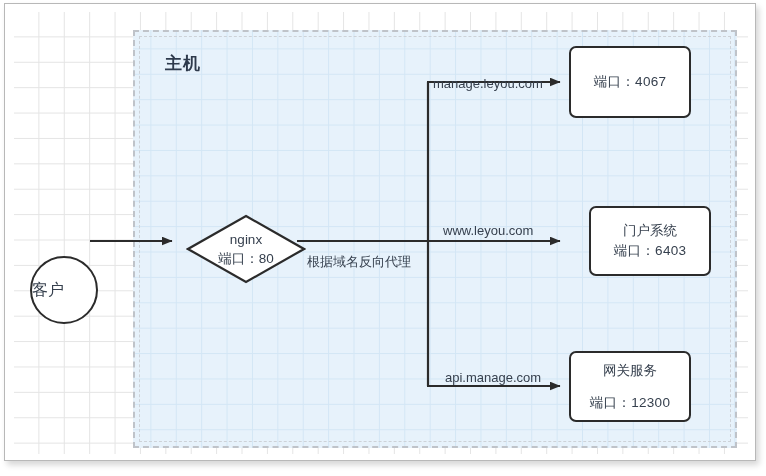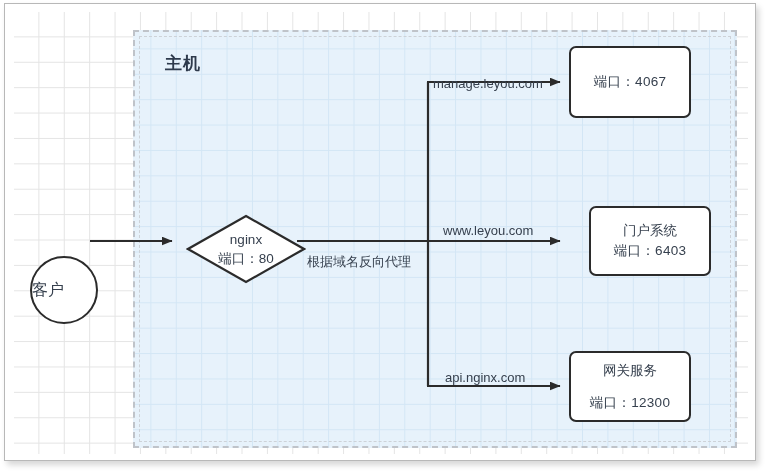--- a/index.html
+++ b/index.html
@@ -217,18 +217,18 @@
         <span class="ln2">端口：6403</span>
       </div>
 
       <div class="node-box" style="left:555px; top:339px; width:122px; height:71px;gap:12px;">
         <span>网关服务</span>
         <span class="ln2">端口：12300</span>
       </div>
 
       <div class="edge-label" id="lbl-manage">manage.leyou.com</div>
       <div class="edge-label" id="lbl-www">www.leyou.com</div>
-      <div class="edge-label" id="lbl-api">api.nginx.com</div>
+      <div class="edge-label" id="lbl-api">api.manage.com</div>
       <div class="edge-label" id="lbl-proxy">根据域名反向代理</div>
 
     </div>
   </div>
 </div>
 
 </body></html>

